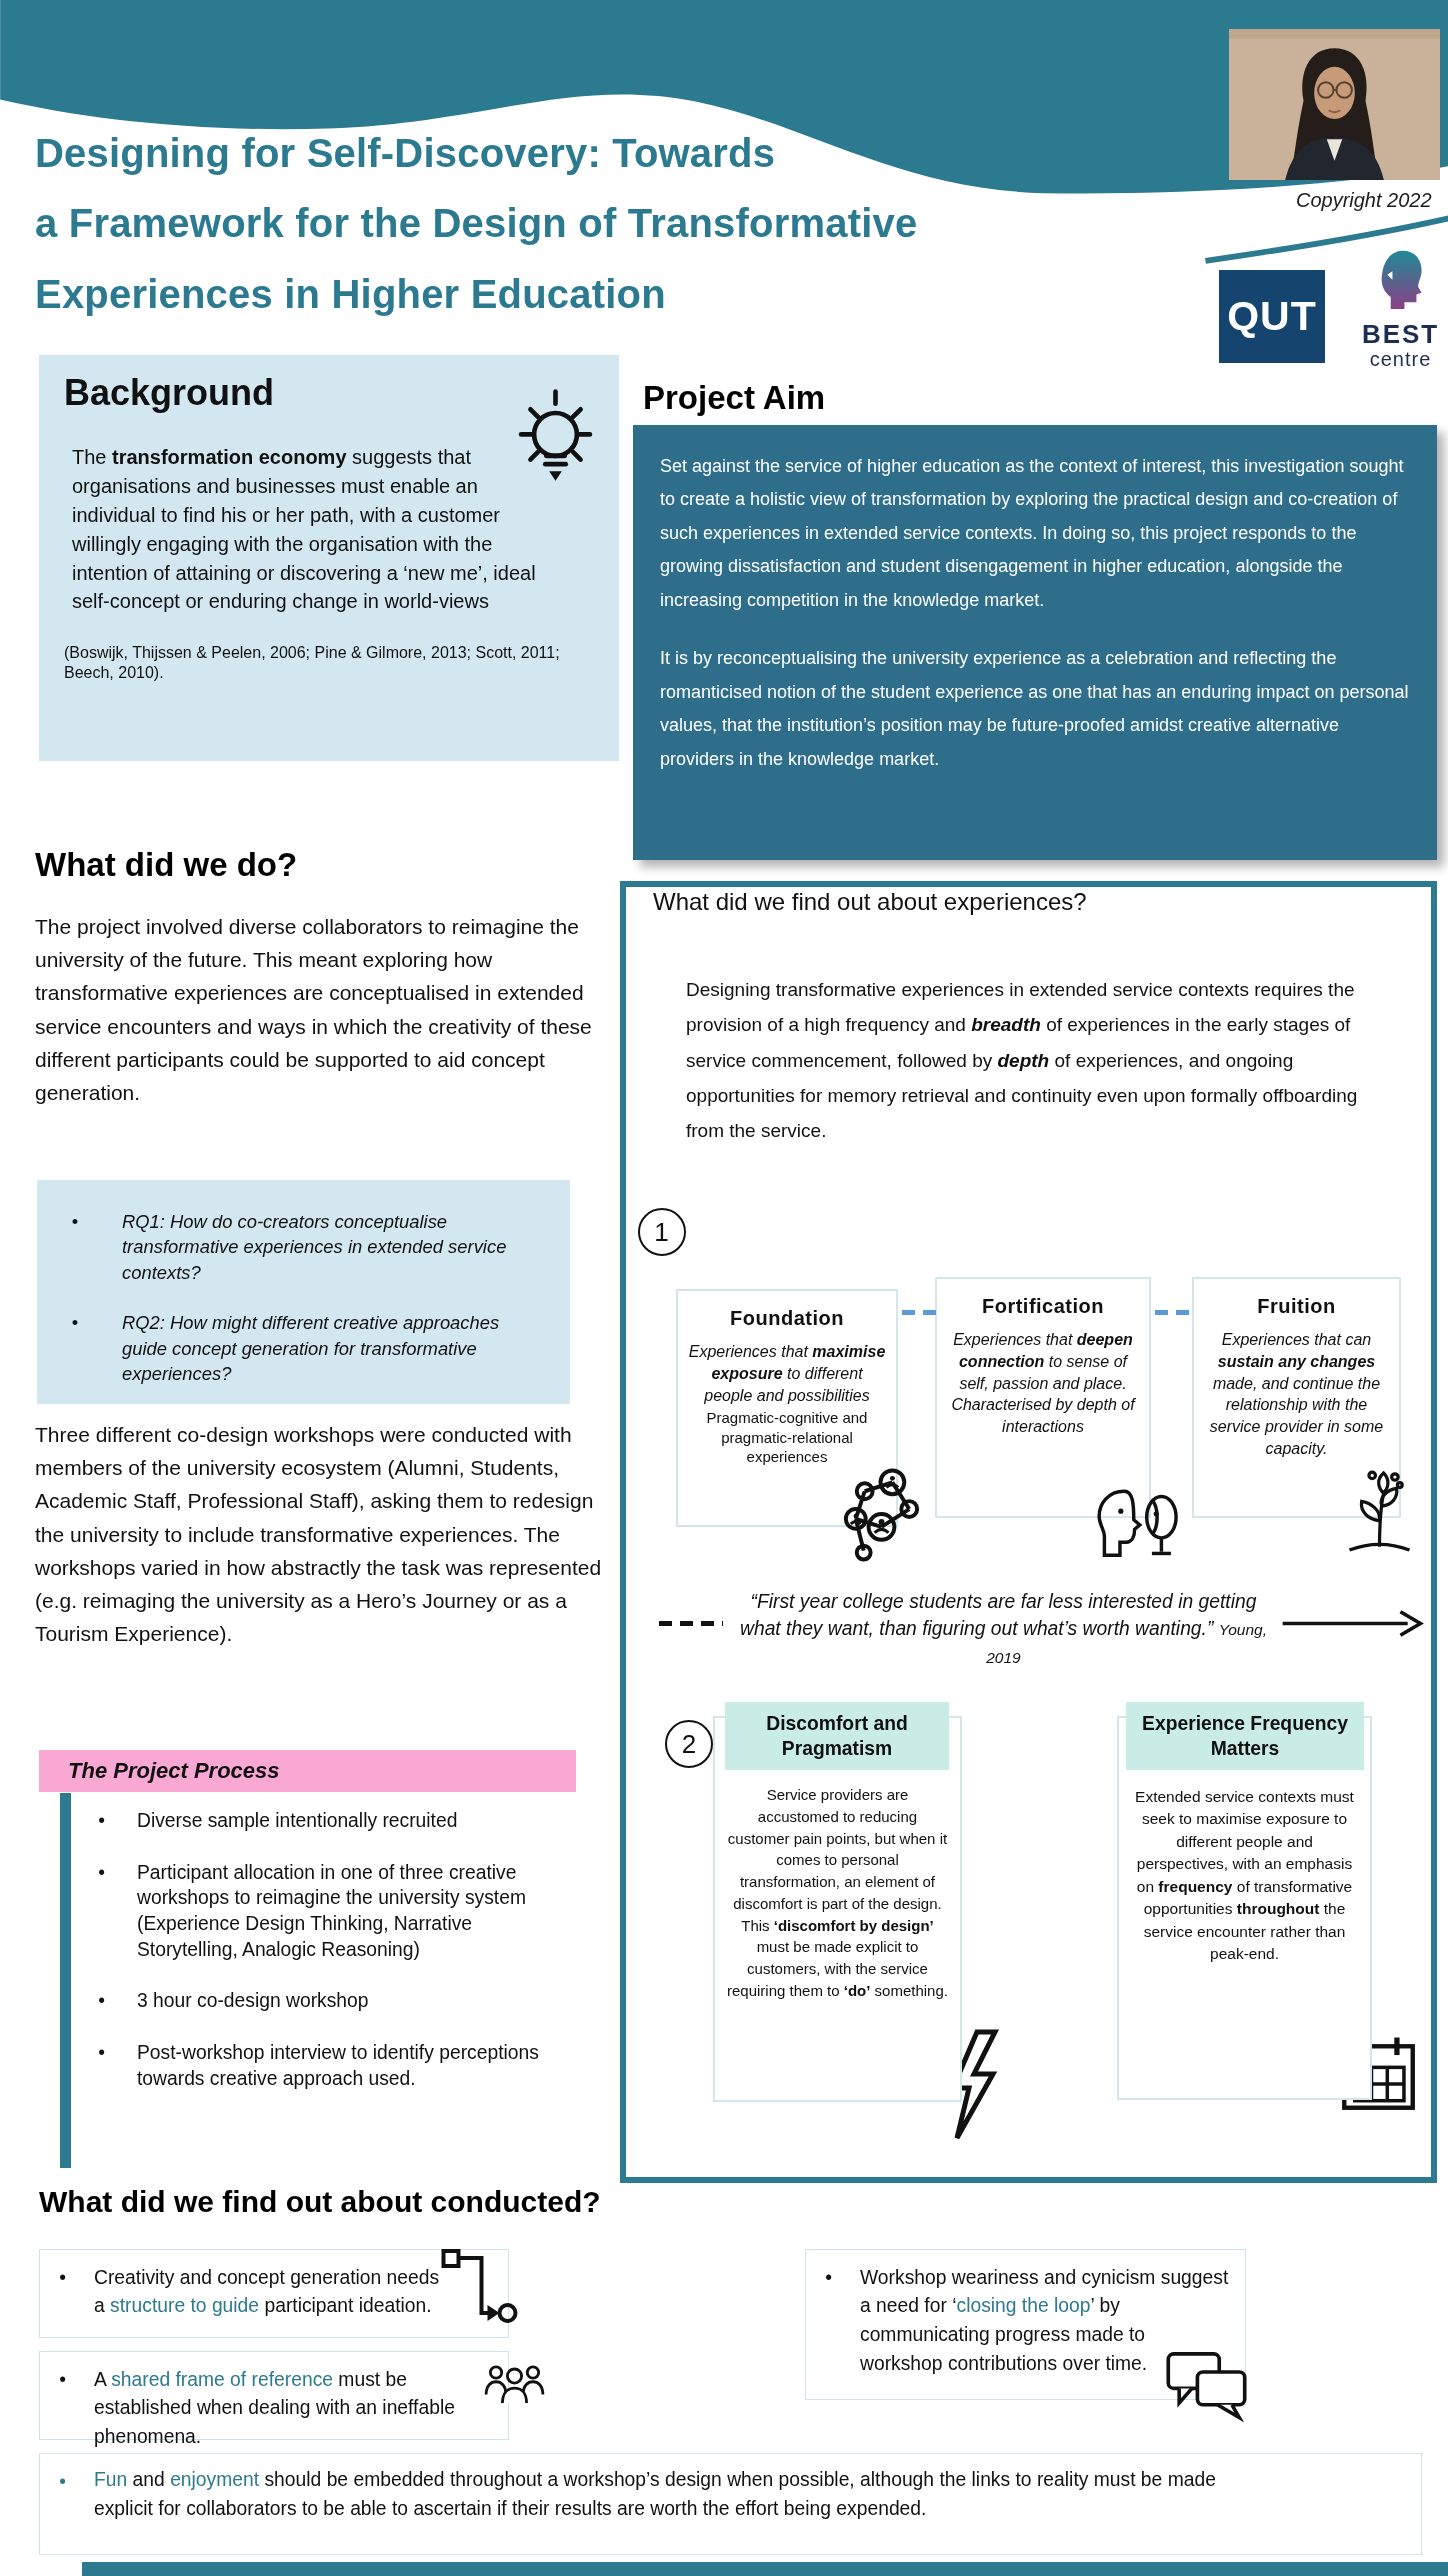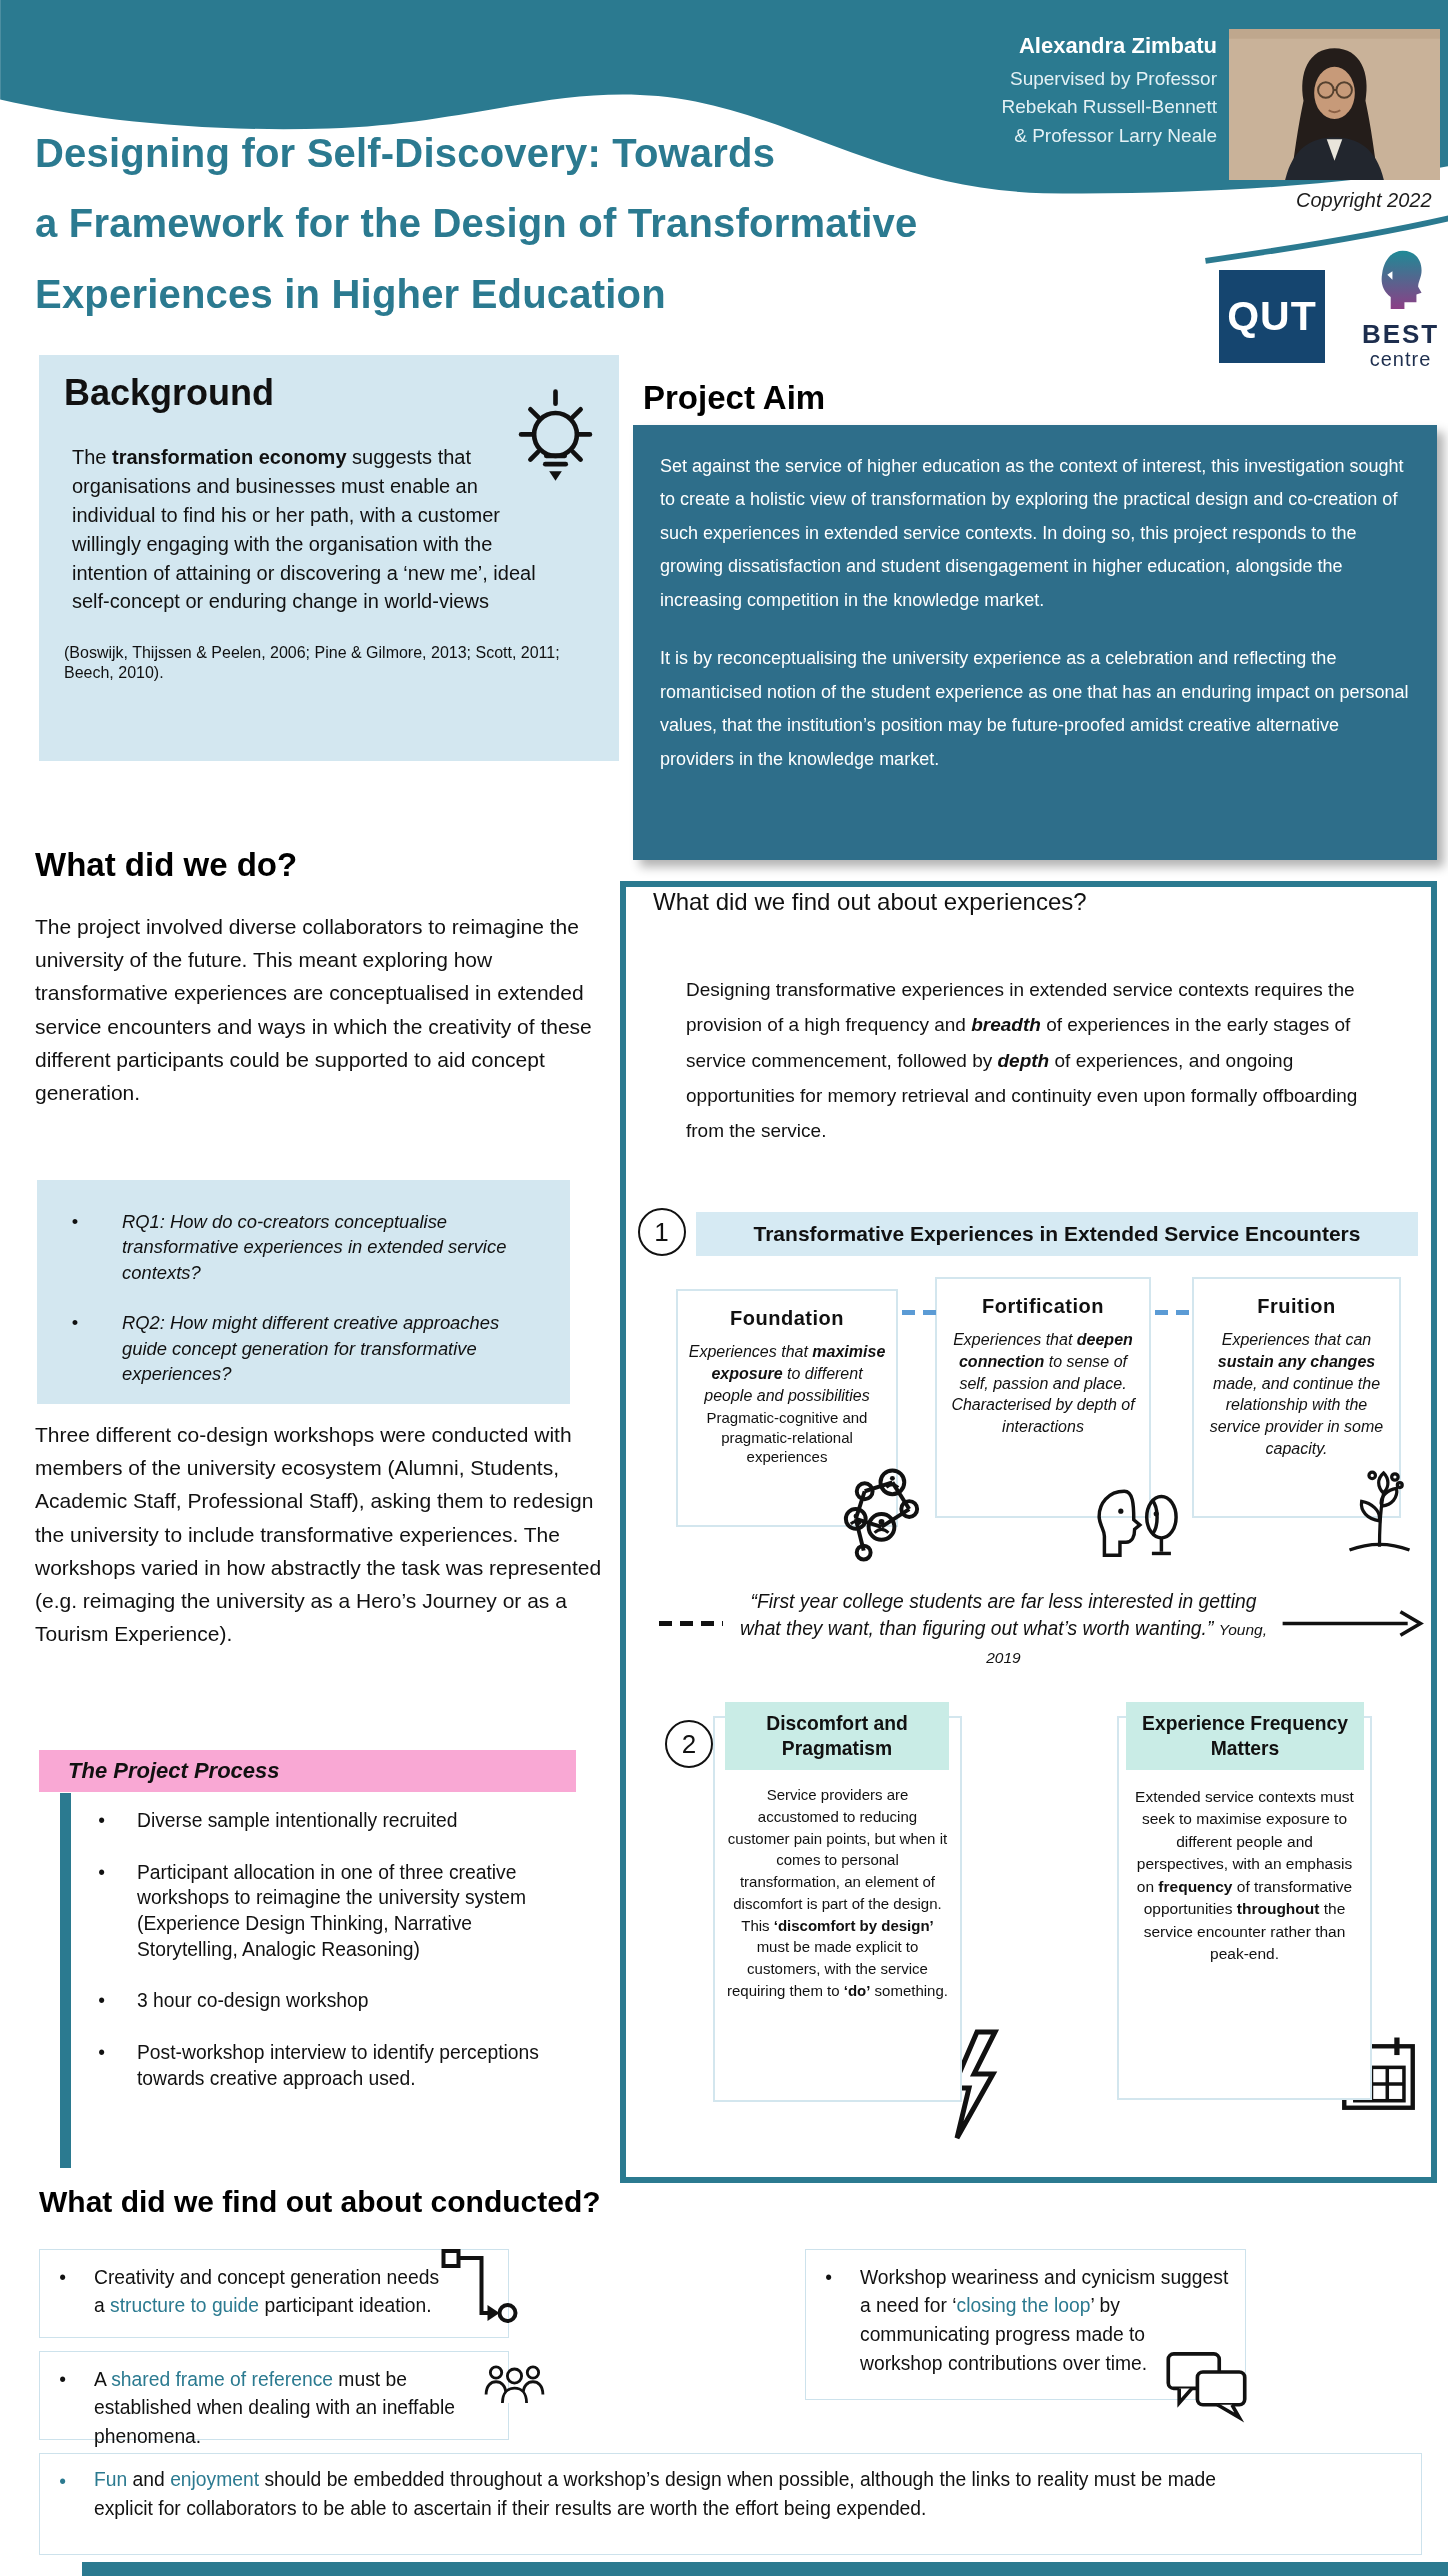--- a/index.html
+++ b/index.html
@@ -102,26 +102,20 @@
     <path d="M0,0 H1500 V172 C1390,192 1240,202 1080,200 C930,196 840,130 720,105 C590,80 500,128 340,133 C210,137 90,124 0,103 Z" fill="#2b7a90"></path>
     <path d="M1248,270 C1340,257 1420,244 1500,226" fill="none" stroke="#2b7a90" stroke-width="6"></path>
   </svg>
 
   <div class="title">
     <div>Designing for Self-Discovery: Towards</div>
     <div>a Framework for the Design of Transformative</div>
     <div>Experiences in Higher Education</div>
   </div>
 
-  <div class="author-block">
-    <div class="author-name">Alexandra Zimbatu</div>
-    <div class="author-line">Supervised by Professor</div>
-    <div class="author-line">Rebekah Russell-Bennett</div>
-    <div class="author-line">&amp; Professor Larry Neale</div>
-  </div>
 
   <div class="photo">
     <svg width="211" height="151" viewBox="0 0 218 156">
       <rect width="218" height="156" fill="#c9b299"></rect>
       <rect y="0" width="218" height="10" fill="#bfa78d"></rect>
       <path d="M109,20 C82,20 72,46 77,74 C69,112 68,132 63,156 L155,156 C150,132 149,112 141,74 C146,46 136,20 109,20 Z" fill="#241d1a"></path>
       <ellipse cx="109" cy="66" rx="21" ry="27" fill="#c79a79"></ellipse>
       <circle cx="100" cy="63" r="8" fill="none" stroke="#55412f" stroke-width="2"></circle>
       <circle cx="119" cy="63" r="8" fill="none" stroke="#55412f" stroke-width="2"></circle>
       <line x1="108" y1="63" x2="111" y2="63" stroke="#55412f" stroke-width="2"></line>
@@ -194,21 +188,20 @@
     <li>Participant allocation in one of three creative workshops to reimagine the university system (Experience Design Thinking, Narrative Storytelling, Analogic Reasoning)</li>
     <li>3 hour co-design workshop</li>
     <li>Post-workshop interview to identify perceptions towards creative approach used.</li>
   </ul>
 
   <div class="exp-panel">
     <div class="exp-head">What did we find out about experiences?</div>
     <div class="exp-intro"><span>Designing transformative experiences in extended service contexts requires the provision of a high frequency and </span><span class="seg-bi">breadth</span><span> of experiences in the early stages of service commencement, followed by </span><span class="seg-bi">depth</span><span> of experiences, and ongoing opportunities for memory retrieval and continuity even upon formally offboarding from the service.</span></div>
 
     <div class="num-circle" style="left:11.6px; top:321px;">1</div>
-    <div class="banner-band">Transformative Experiences in Extended Service Encounters</div>
 
     <div class="tcard" style="left:50px; top:402px; width:222px; height:238px;">
       <h3>Foundation</h3>
       <div class="tbody"><span class="seg-i">Experiences that </span><span class="seg-bi">maximise exposure</span><span class="seg-i"> to different people and possibilities</span></div>
       <div class="tnote">Pragmatic-cognitive and pragmatic-relational experiences</div>
     </div>
     <div class="tcard" style="left:309px; top:390px; width:216px; height:241px;">
       <h3>Fortification</h3>
       <div class="tbody"><span class="seg-i">Experiences that </span><span class="seg-bi">deepen connection</span><span class="seg-i"> to sense of self, passion and place. Characterised by depth of interactions</span></div>
     </div>

